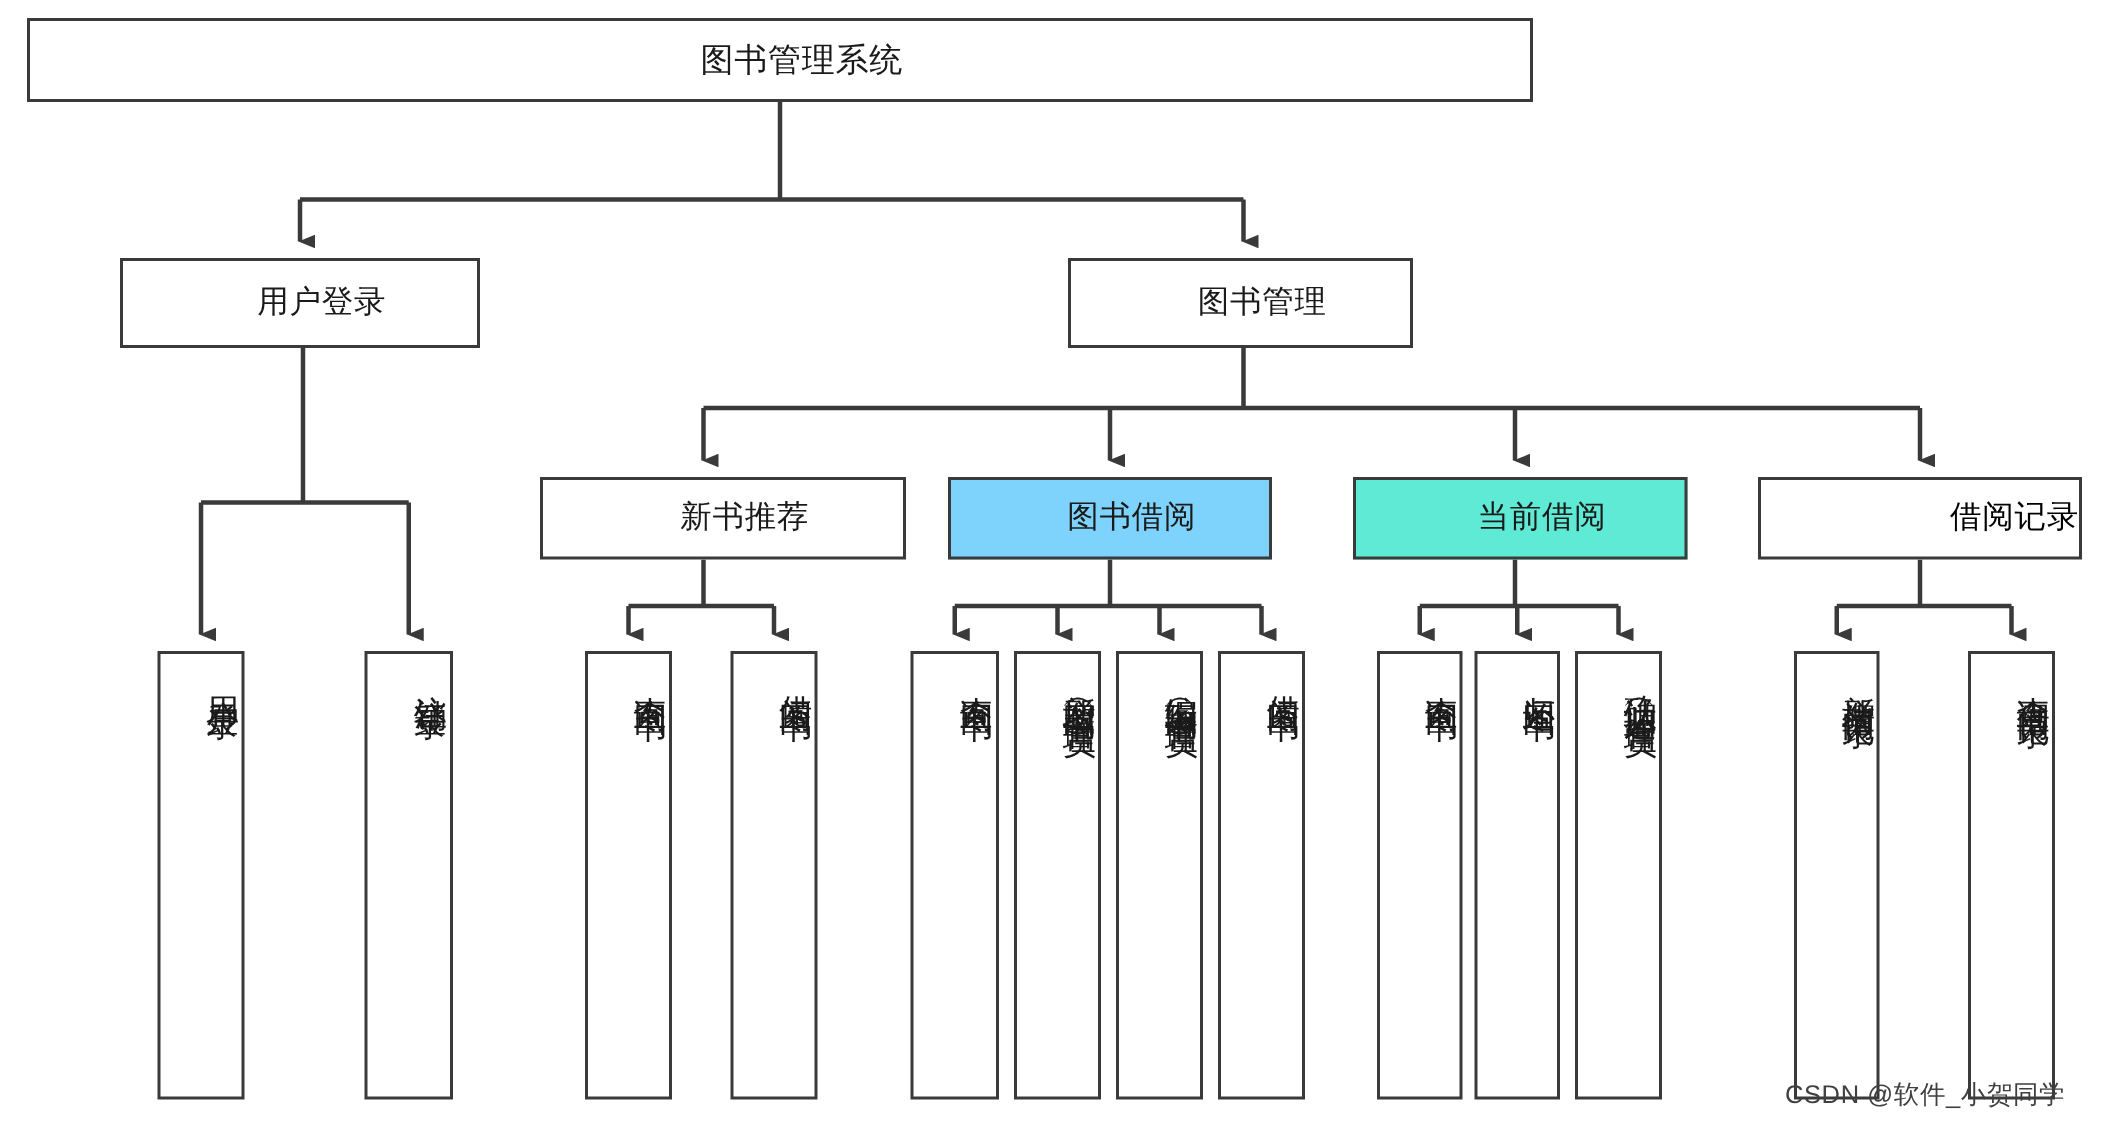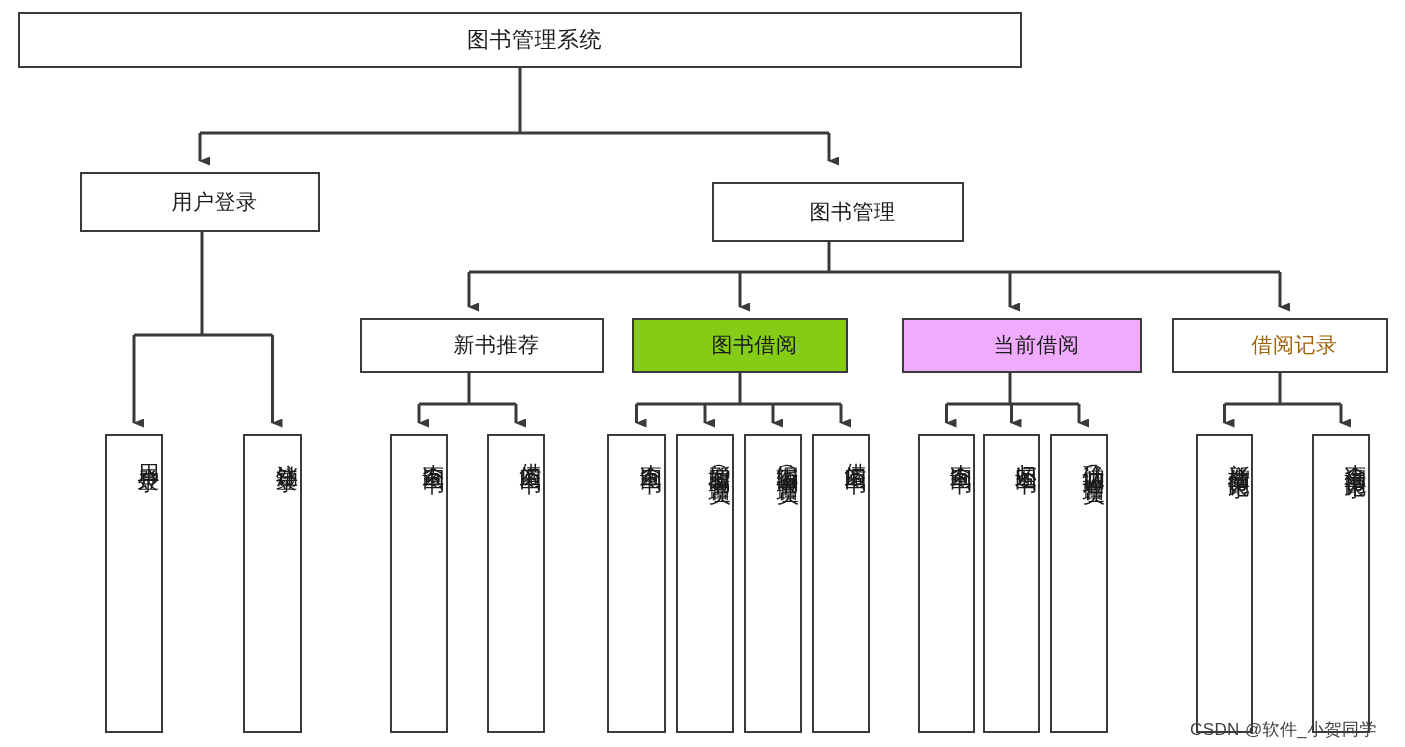--- a/index.html
+++ b/index.html
@@ -117,37 +117,37 @@
   </svg>
 
   <div class="node root horiz" style="left: 18px; top: 12px; width: 1004px; height: 56px; border-color: rgb(58, 58, 58); background: rgb(255, 255, 255); color: rgb(26, 26, 26);">
     <span class="node-label">图书管理系统</span>
   </div>
 
   <div class="node horiz" style="left: 80px; top: 172px; width: 240px; height: 60px; border-color: rgb(58, 58, 58); background: rgb(255, 255, 255); color: rgb(26, 26, 26);">
     <span class="node-label">用户登录</span>
   </div>
 
-  <div class="node horiz" style="left: 712px; top: 182px; width: 252px; height: 60px; border-color: rgb(58, 58, 58); background: rgb(255, 255, 255); color: rgb(26, 26, 26);">
+  <div class="node horiz" style="left: 712px; top: 172px; width: 230px; height: 60px; border-color: rgb(58, 58, 58); background: rgb(255, 255, 255); color: rgb(26, 26, 26);">
     <span class="node-label">图书管理</span>
   </div>
 
   <div class="node horiz" style="left: 360px; top: 318px; width: 244px; height: 55px; border-color: rgb(58, 58, 58); background: rgb(255, 255, 255); color: rgb(26, 26, 26);">
     <span class="node-label">新书推荐</span>
   </div>
 
-  <div class="node horiz" style="left: 632px; top: 318px; width: 216px; height: 55px; border-color: rgb(58, 58, 58); background: #84cc16; color: rgb(26, 26, 26);">
+  <div class="node horiz" style="left: 632px; top: 318px; width: 216px; height: 55px; border-color: rgb(58, 58, 58); background: #7dd3fc; color: rgb(26, 26, 26);">
     <span class="node-label">图书借阅</span>
   </div>
 
-  <div class="node horiz" style="left: 902px; top: 318px; width: 240px; height: 55px; border-color: rgb(58, 58, 58); background: #f0abfc; color: rgb(26, 26, 26);">
+  <div class="node horiz" style="left: 902px; top: 318px; width: 223px; height: 55px; border-color: rgb(58, 58, 58); background: #5eead4; color: rgb(26, 26, 26);">
     <span class="node-label">当前借阅</span>
   </div>
 
-  <div class="node horiz" style="left: 1172px; top: 318px; width: 216px; height: 55px; border-color: rgb(58, 58, 58); background: rgb(255, 255, 255); color: #a16207;">
+  <div class="node horiz" style="left: 1172px; top: 318px; width: 216px; height: 55px; border-color: rgb(58, 58, 58); background: rgb(255, 255, 255); color: #000000; justify-content: flex-end;">
     <span class="node-label">借阅记录</span>
   </div>
 
   <div class="node vert" style="left: 105px; top: 434px; width: 58px; height: 299px; border-color: rgb(58, 58, 58); background: rgb(255, 255, 255); color: rgb(26, 26, 26);">
     <span class="node-label">用户登录</span>
   </div>
 
   <div class="node vert" style="left: 243px; top: 434px; width: 59px; height: 299px; border-color: rgb(58, 58, 58); background: rgb(255, 255, 255); color: rgb(26, 26, 26);">
     <span class="node-label">注销登录</span>
   </div>

